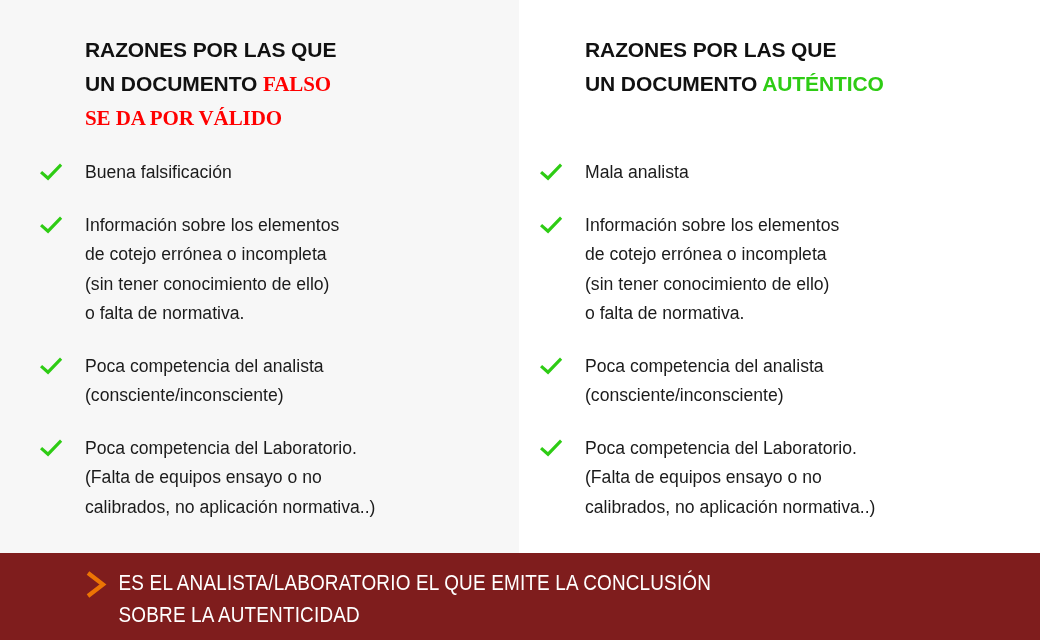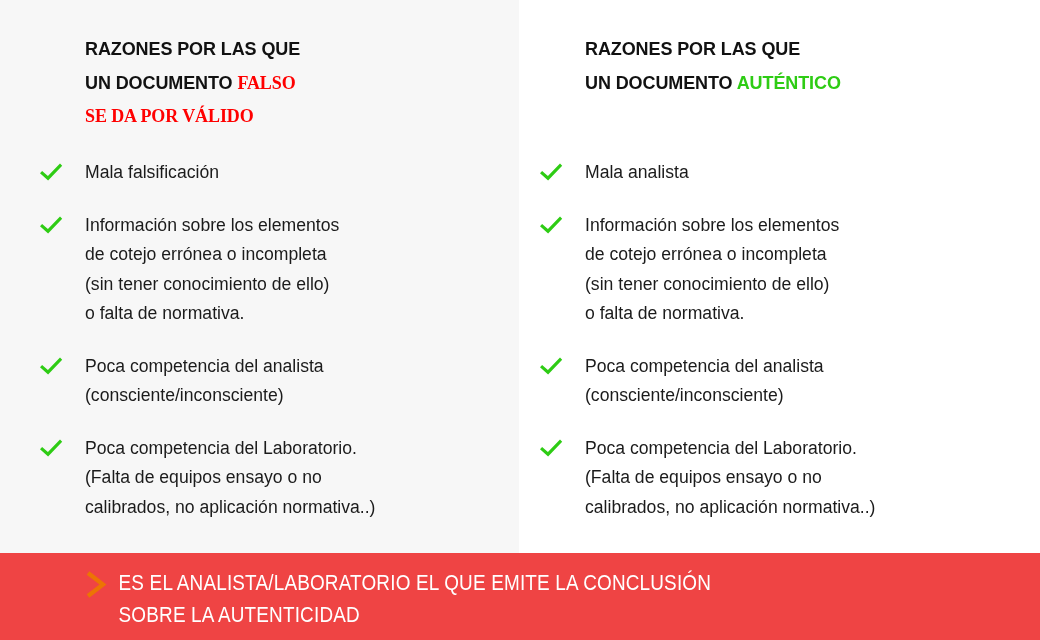--- a/index.html
+++ b/index.html
@@ -41,21 +41,21 @@
   }
   .panel-right {
     width: 521px;
     background: #ffffff;
     padding-left: 66px;
   }
   
   .heading {
     position: absolute;
     top: 33px;
-    font-size: 18px;
+    font-size: 21px;
     font-weight: bold;
     line-height: 33.5px;
     letter-spacing: -0.1px;
     color: #111111;
     white-space: nowrap;
   }
   .panel-left .heading  { left: 85px; }
   .panel-right .heading { left: 66px; }
   .hl-red   { color: #ff0000; font-family: Liberation Serif, serif; }
   .hl-green { color: #2ecc14; margin-top: 21px; }
@@ -99,21 +99,21 @@
     padding-left: 13px;
   }
 
   
   .footer {
     position: absolute;
     left: 0;
     top: 553px;
     width: 1040px;
     height: 87px;
-    background: #ef4444;
+    background: #7f1d1d;
   }
   .footer-inner {
     position: absolute;
     left: 84px;
     top: 14px;
     display: flex;
     align-items: flex-start;
   }
   .chevron-icon {
     flex: 0 0 auto;
@@ -147,21 +147,21 @@
         <span class="hl-red">SE DA POR VÁLIDO</span>
       </div>
 
       <ul class="bullets">
         <li class="bullet">
           <span class="check-icon">
             <svg viewBox="0 0 26 22" xmlns="http://www.w3.org/2000/svg">
                 <path d="M2 12.2 L4.1 9.9 L9.9 15.1 L22 2.5 L24.2 4.7 L10.1 19.6 Z" fill="#2ecc14"></path>
               </svg>
           </span>
-          <span class="bullet-text">Mala falsificación</span>
+          <span class="bullet-text">Buena falsificación</span>
         </li>
         <li class="bullet">
           <span class="check-icon">
             <svg viewBox="0 0 26 22" xmlns="http://www.w3.org/2000/svg">
                 <path d="M2 12.2 L4.1 9.9 L9.9 15.1 L22 2.5 L24.2 4.7 L10.1 19.6 Z" fill="#2ecc14"></path>
               </svg>
           </span>
           <span class="bullet-text">Información sobre los elementos
 de cotejo errónea o incompleta
 (sin tener conocimiento de ello)

